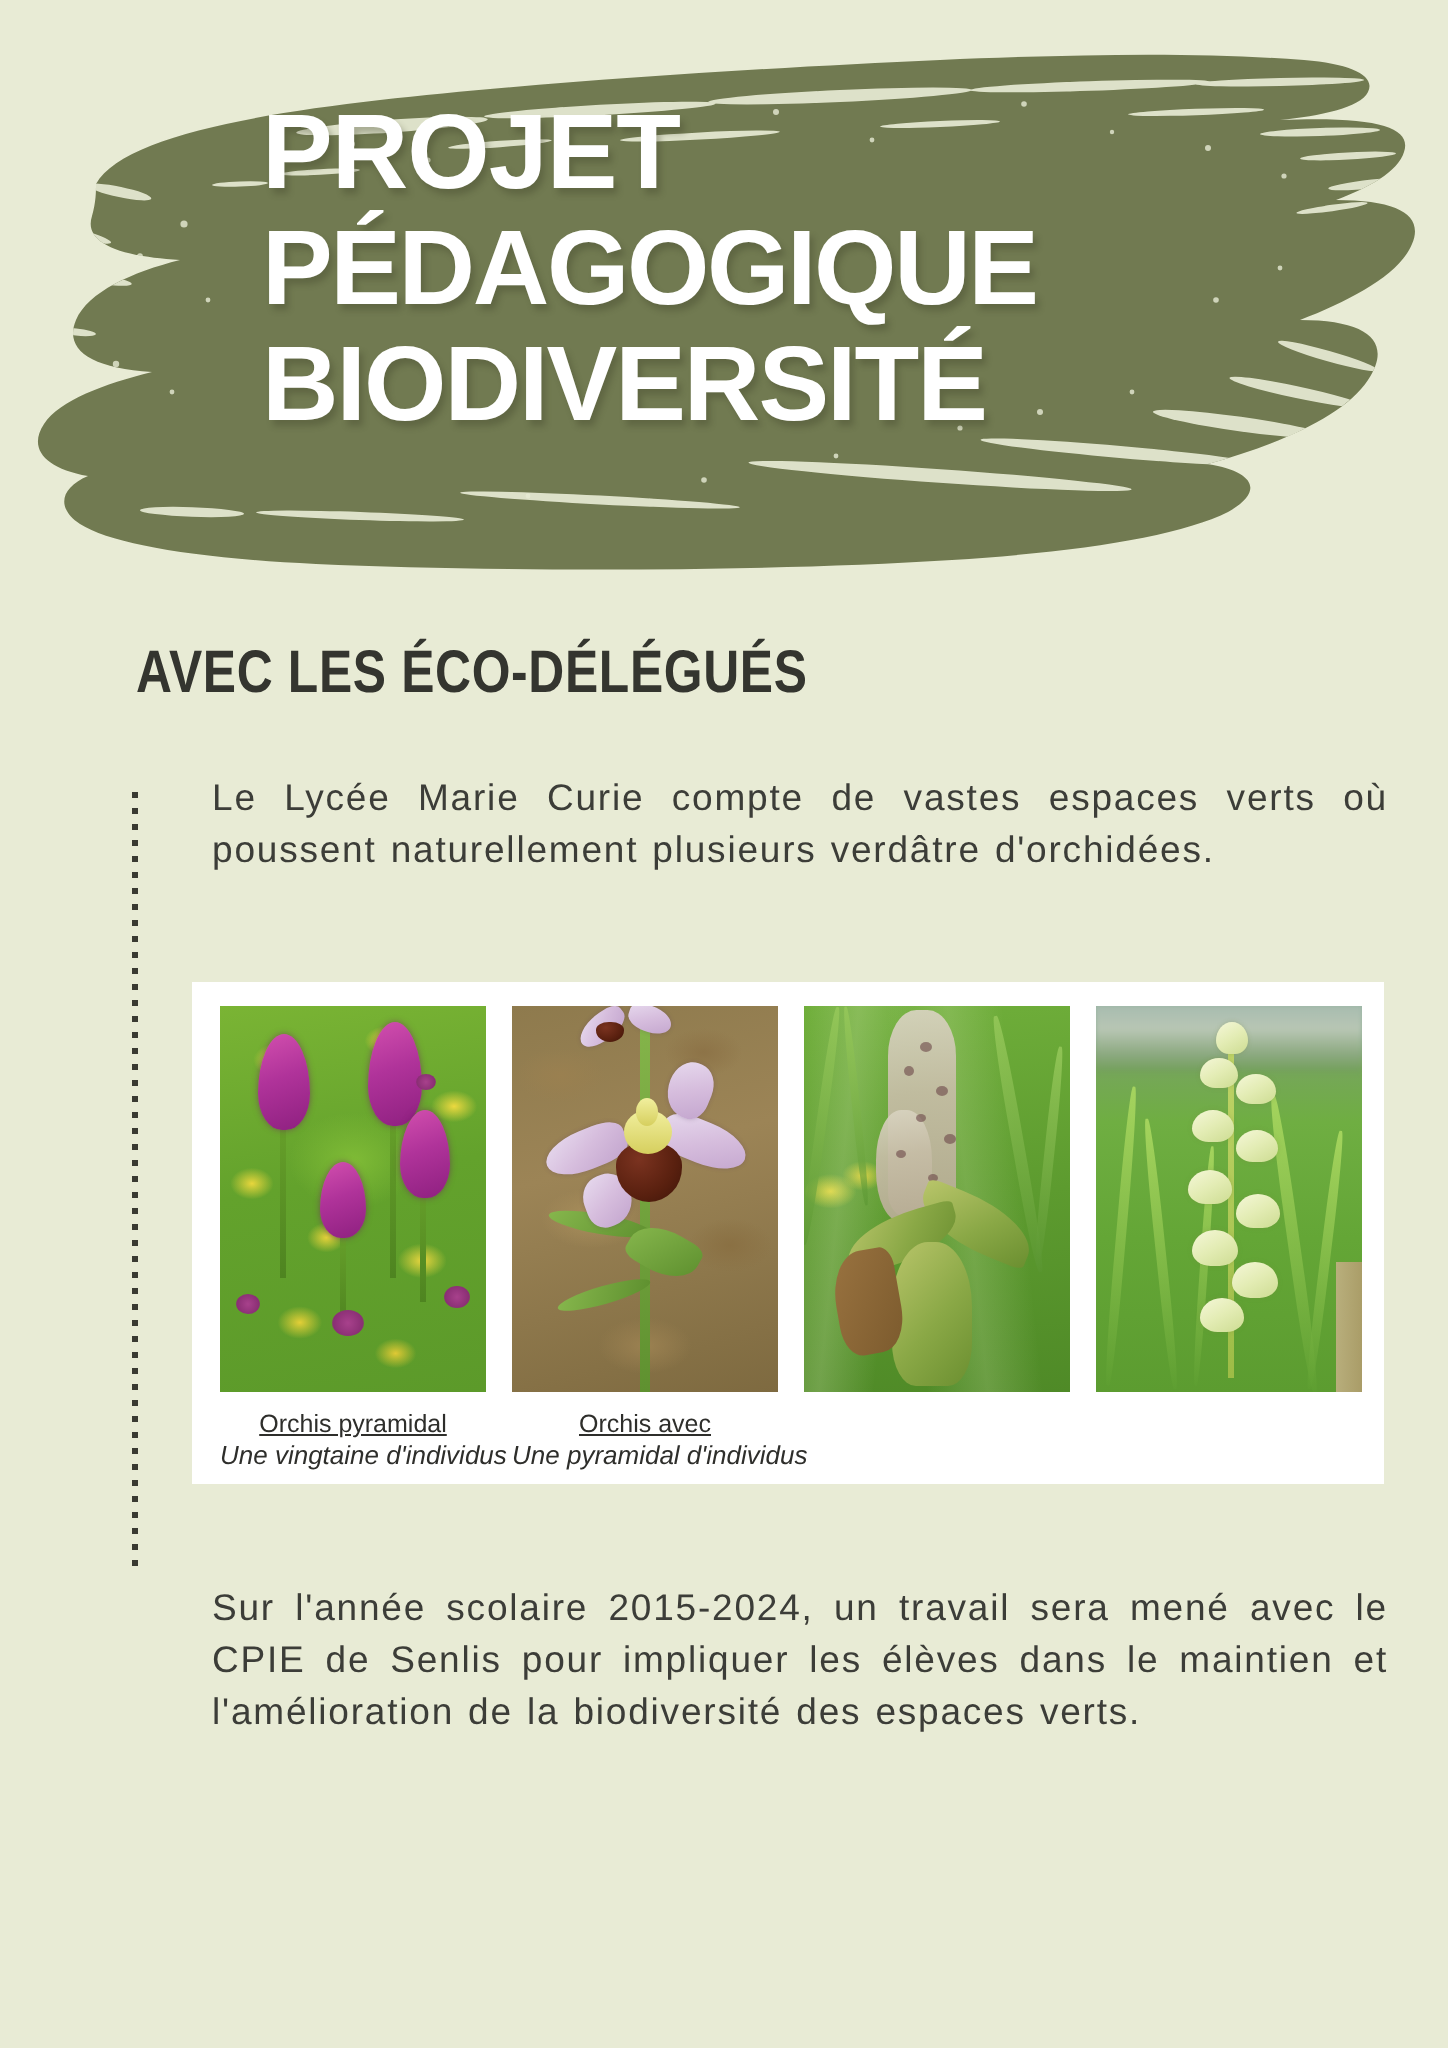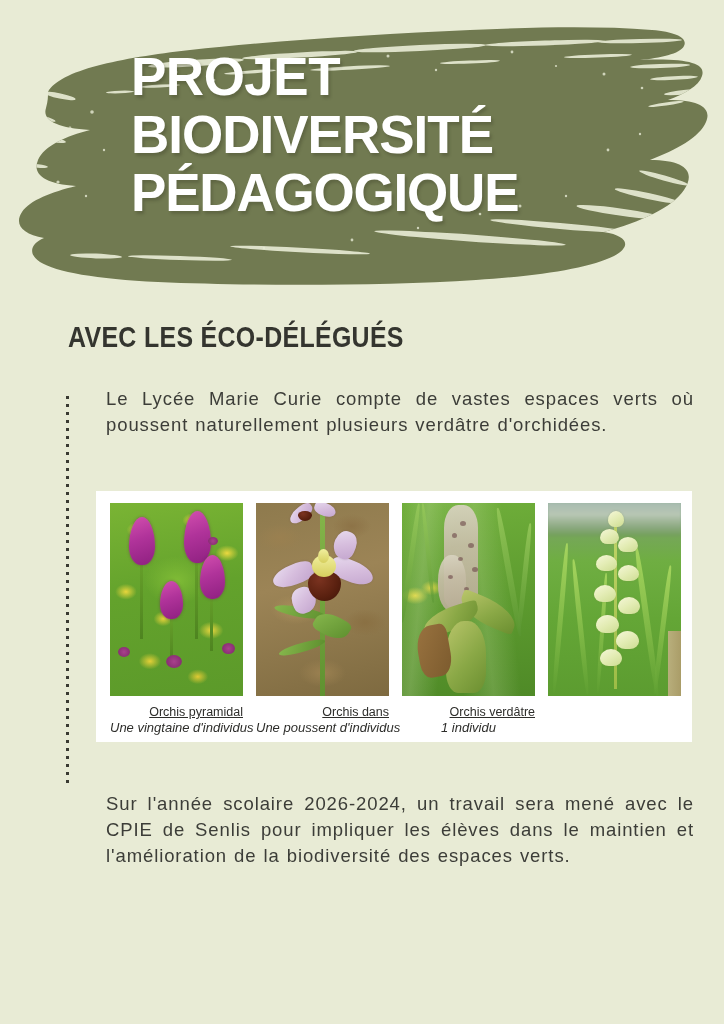--- a/index.html
+++ b/index.html
@@ -278,21 +278,20 @@
     width: 133px;
     text-align: center;
     font-family: "Liberation Sans", sans-serif;
     color: #2e2e2b;
   }
   .caption-title {
     font-size: 12.5px;
     line-height: 16px;
     text-decoration: underline;
     white-space: nowrap;
-    text-align: right;
   }
   .caption-sub {
     font-size: 13px;
     line-height: 16px;
     white-space: nowrap;
     font-style: italic;
   }
 </style>
 </head>
 <body>
@@ -386,22 +385,22 @@
         <circle cx="352" cy="240" r="1.4"></circle>
           <circle cx="264" cy="248" r="1.2"></circle>
         <circle cx="608" cy="150" r="1.4"></circle>
           <circle cx="640" cy="134" r="1.2"></circle>
       </g>
     </g>
   </svg>
 
   <div id="title-block">
     <div class="title-line" id="title-line-1">PROJET</div>
+    <div class="title-line" id="title-line-2">PÉDAGOGIQUE</div>
     <div class="title-line" id="title-line-3">BIODIVERSITÉ</div>
-    <div class="title-line" id="title-line-2">PÉDAGOGIQUE</div>
   </div>
 </div>
 
 <div id="subtitle">AVEC LES ÉCO-DÉLÉGUÉS</div>
 
 <div id="dotted-rule"></div>
 
 <div class="body-paragraph" id="paragraph-intro">Le Lycée Marie Curie compte de vastes espaces verts où poussent naturellement plusieurs verdâtre d'orchidées.</div>
 
 <div id="photo-card">
@@ -488,24 +487,20 @@
     </div>
 
   </div>
 
   <div id="caption-row">
     <div class="caption-cell">
       <div class="caption-title">Orchis pyramidal</div>
       <div class="caption-sub">Une vingtaine d'individus</div>
     </div>
     <div class="caption-cell">
-      <div class="caption-title">Orchis dans</div>
-      <div class="caption-sub">Une poussent d'individus</div>
-    </div>
-    <div class="caption-cell">
-      <div class="caption-title">Orchis verdâtre</div>
-      <div class="caption-sub">1 individu</div>
+      <div class="caption-title">Orchis avec</div>
+      <div class="caption-sub">Une pyramidal d'individus</div>
     </div>
   </div>
 
 </div>
 
-<div class="body-paragraph" id="paragraph-outro">Sur l'année scolaire 2026-2024, un travail sera mené avec le CPIE de Senlis pour impliquer les élèves dans le maintien et l'amélioration de la biodiversité des espaces verts.</div>
+<div class="body-paragraph" id="paragraph-outro">Sur l'année scolaire 2015-2024, un travail sera mené avec le CPIE de Senlis pour impliquer les élèves dans le maintien et l'amélioration de la biodiversité des espaces verts.</div>
 
 </body></html>

